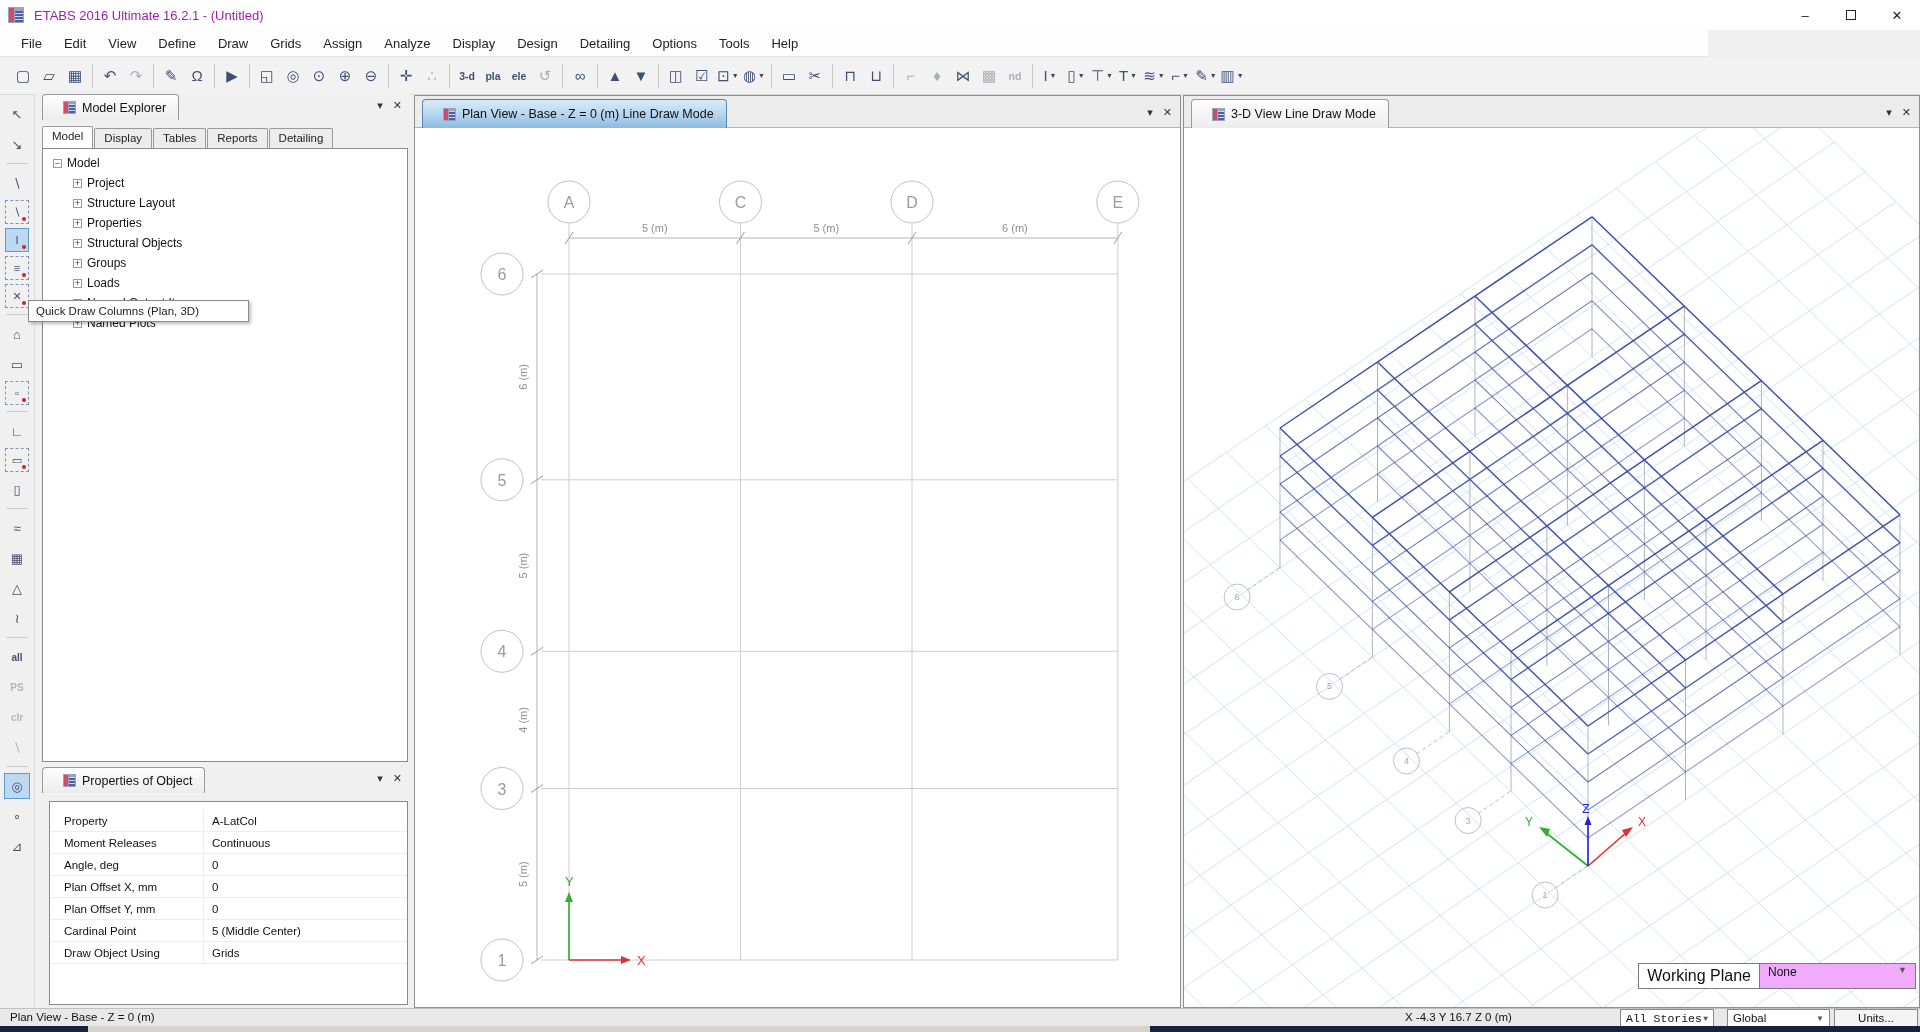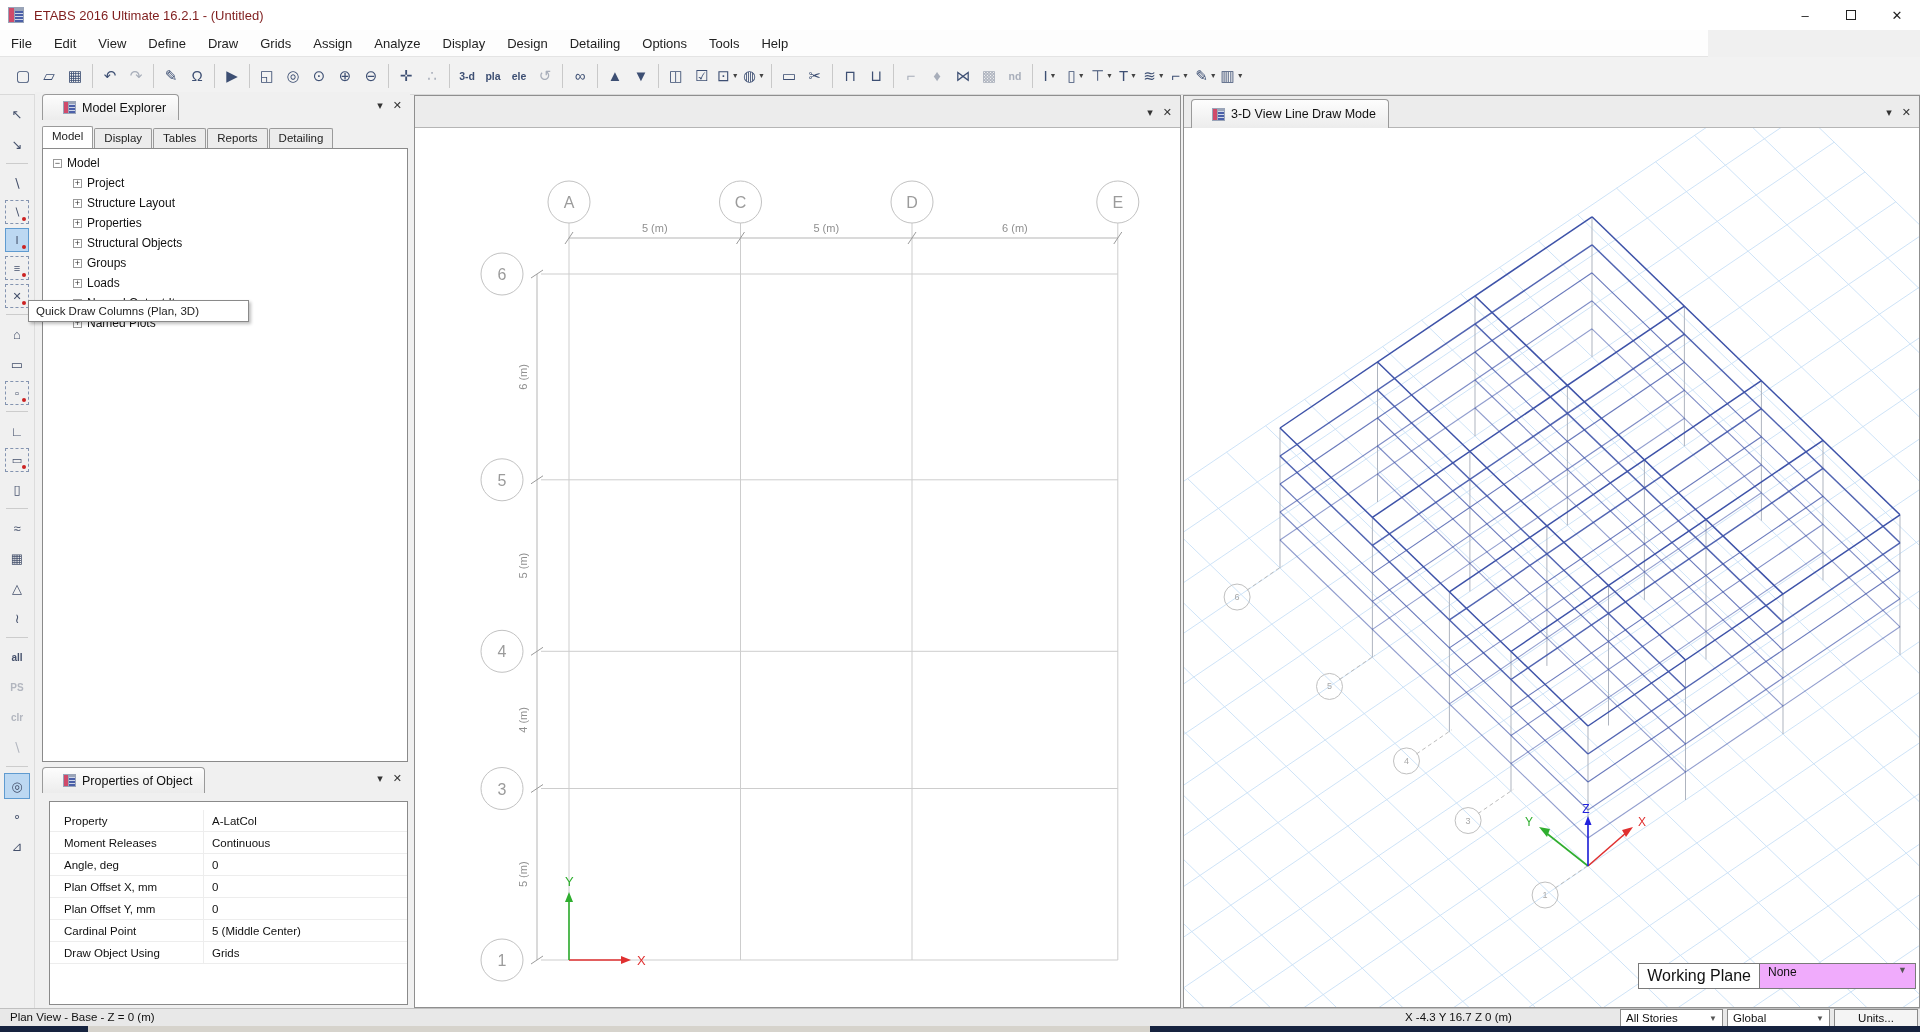--- a/index.html
+++ b/index.html
@@ -7,29 +7,29 @@
     font-family:"Liberation Sans","DejaVu Sans",sans-serif; color:#1a1a1a; }
 
   
   #titlebar { position:absolute; left:0; top:0; width:1920px; height:30px; background:#ffffff;
     display:flex; align-items:center; }
   .appico { width:16px; height:16px; margin-left:8px; position:relative; background:#9aa4b8; flex:0 0 16px; }
   .appico i { position:absolute; display:block; }
   .appico .r { left:1px; top:1px; width:5px; height:14px; background:#d04a6a; }
   .appico .b { left:7px; top:4px; width:8px; height:11px; background:#4a5fa8;
     background-image:repeating-linear-gradient(0deg,#4a5fa8 0 2px,#cfd6e8 2px 3px); }
-  #title-text { margin-left:10px; font-size:13px; color:#7f1d1d; }
+  #title-text { margin-left:10px; font-size:13px; color:#a21caf; }
   .wbtns { margin-left:auto; display:flex; height:30px; }
   .wbtn { width:46px; height:30px; display:flex; align-items:center; justify-content:center;
     font-size:13px; color:#222; }
   .wbtn .sq { width:10px; height:10px; border:1px solid #222; display:block; }
 
   
   #menubar { position:absolute; left:0; top:30px; width:1708px; height:27px; background:#fdfdfd;
-    display:flex; align-items:center; padding-left:0; border-bottom:1px solid #e4e4e4; }
+    display:flex; align-items:center; padding-left:10px; border-bottom:1px solid #e4e4e4; }
   .menu-item { font-size:13px; color:#222; padding:4px 11px; }
 
   
   #toolbar { position:absolute; left:0; top:57px; width:1920px; height:38px; background:#f2f2f2;
     display:flex; align-items:center; padding-left:10px; border-bottom:1px solid #d9d9d9; }
   .tbi { min-width:26px; height:26px; display:flex; align-items:center; justify-content:center;
     font-size:15px; color:#3d4f73; padding:0 1px; }
   .tbi.txt { font-size:10.5px; font-weight:bold; padding:0 3px; }
   .tbi.dim { color:#a8aeba; }
   .tbi .dd { font-size:7px; color:#444; margin-left:2px; }
@@ -97,21 +97,21 @@
   #wplane .wpv .ar { margin-left:auto; font-size:9px; color:#555; }
 
   
   #statusbar { position:absolute; left:0; top:1008px; width:1920px; height:18px; background:#e8e8e8;
     border-top:1px solid #c0c0c0; font-size:11.5px; color:#111; }
   #sb-left { position:absolute; left:10px; top:2px; }
   #sb-coords { position:absolute; left:1405px; top:2px; }
   .sb-combo { position:absolute; top:0; height:18px; background:#fff; border:1px solid #8a8a8a;
     display:flex; align-items:center; padding:0 5px; font-size:11.5px; }
   .sb-combo .ar { margin-left:auto; font-size:8px; color:#555; }
-  #sb-stories { left:1620px; width:103px; }
+  #sb-stories { left:1620px; width:94px;font-family:Liberation Mono, monospace; }
   #sb-csys { left:1727px; width:103px;gap:19px; }
   #sb-units { left:1834px; width:84px; background:#f4f4f4; justify-content:center; }
   #taskstrip { position:absolute; left:0; top:1026px; width:1920px; height:6px; background:#d6d3cc; }
   #taskstrip .d1 { position:absolute; left:0; top:0; width:88px; height:6px; background:#16233f; }
   #taskstrip .d2 { position:absolute; left:1150px; top:0; right:0; height:6px; background:#16233f; }
 
   svg text { font-family:"Liberation Sans","DejaVu Sans",sans-serif; }
 </style>
 </head>
 <body>
@@ -346,20 +346,27 @@
       </div>
       <div class="prow">
         <span class="pl">Draw Object Using</span>
         <span class="pv">Grids</span>
       </div>
     </div>
 </div>
 
 <div id="planwin" class="viewwin">
   <div class="viewhdr">
+    <div class="vtab blue">
+      <span class="appico" style="width:13px;height:13px;flex:0 0 13px">
+          <i class="r" style="width:4px;height:11px"></i>
+          <i class="b" style="left:6px;top:3px;width:6px;height:9px"></i>
+        </span>
+      <span>Plan View - Base - Z = 0 (m)  Line Draw Mode</span>
+    </div>
     <div class="hdr-btns">
       <span>▾</span>
       <span>✕</span>
     </div>
   </div>
   <div class="viewcanvas">
     <svg id="plansvg" width="765" height="881" viewBox="0 0 765 881" xmlns="http://www.w3.org/2000/svg">
         <line x1="154" y1="95" x2="154" y2="832" stroke="#cdcdcd" stroke-width="1"></line>
         <line x1="325.5" y1="95" x2="325.5" y2="832" stroke="#cdcdcd" stroke-width="1"></line>
         <line x1="497" y1="95" x2="497" y2="832" stroke="#cdcdcd" stroke-width="1"></line>

